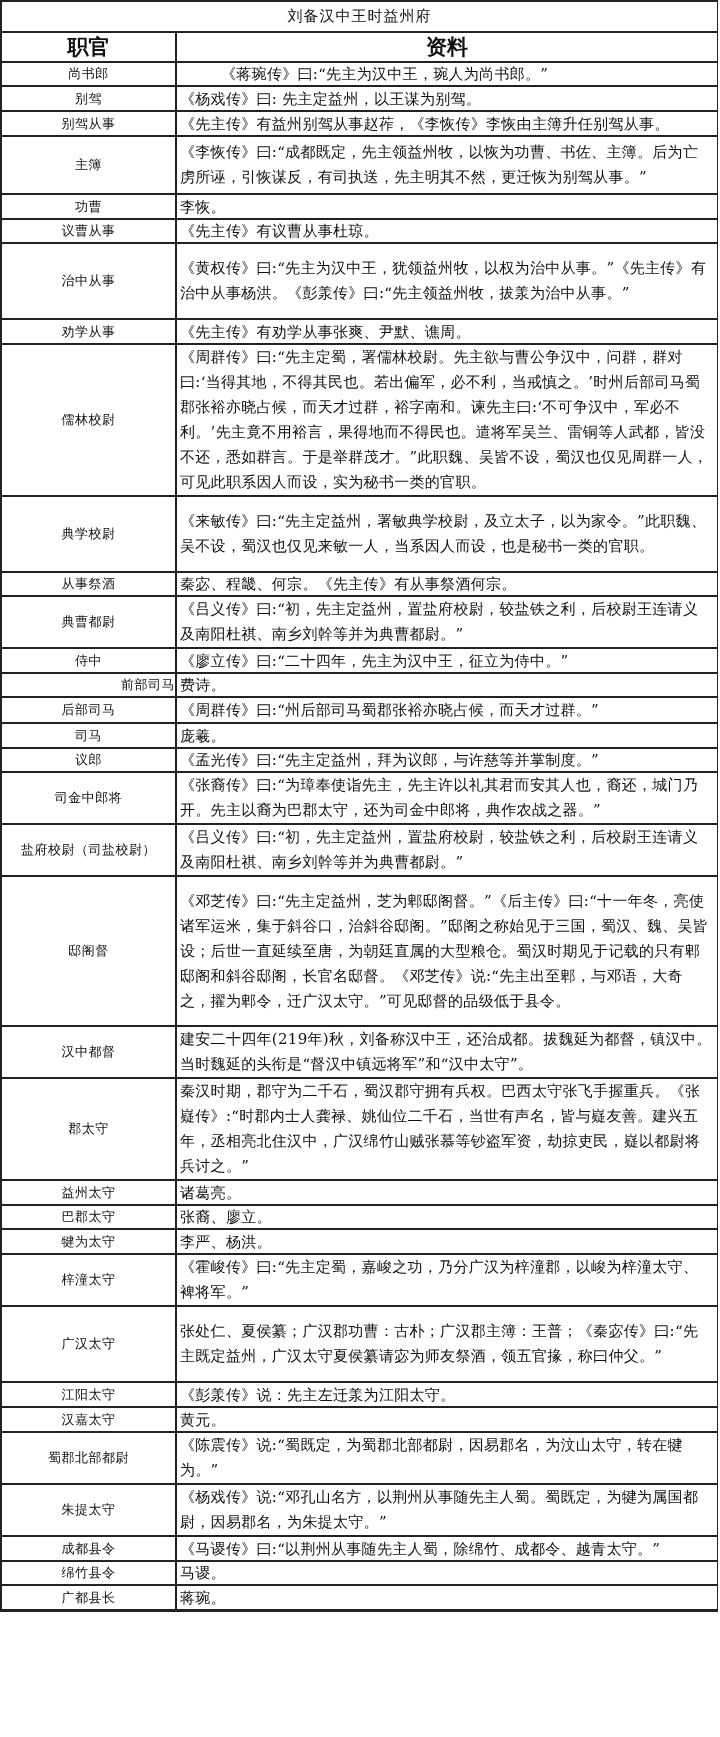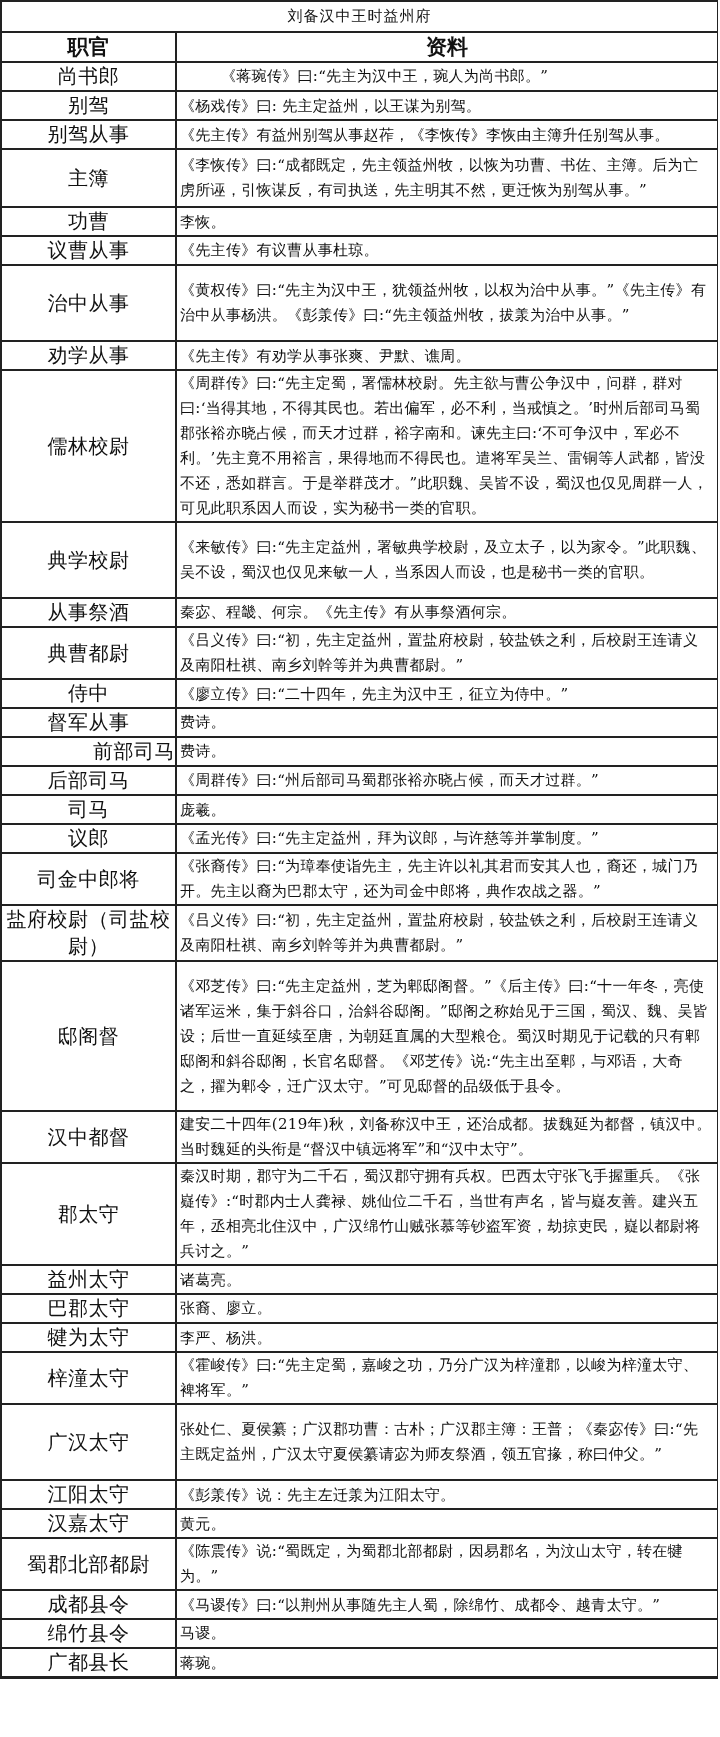--- a/index.html
+++ b/index.html
@@ -51,21 +51,21 @@
     thead th {
       height: 28px;
       font-weight: bold;
       font-size: 21px;
       text-align: center;
       border-top: none;
       border-bottom: 2px solid #222;
     }
     td.office {
       text-align: center;
-      font-size: 20px;
+      font-size: 13px;
       letter-spacing: 0.5px;
       border-right: 2px solid #222;
       margin-top: 32px;
     }
     th.office-h { border-right: 2px solid #222; }
     td.source {
       text-align: left;
       font-size: 15px;
       line-height: 25px;
       padding: 0 4px 0 3px;
@@ -138,24 +138,20 @@
         </tr>
         <tr style="height: 50px;">
           <td class="office" style="height: 49px;">典曹都尉</td>
           <td class="source" style="height: 49px;">《吕义传》曰:“初，先主定益州，置盐府校尉，较盐铁之利，后校尉王连请义及南阳杜祺、南乡刘幹等并为典曹都尉。”</td>
         </tr>
         <tr style="height: 24px;">
           <td class="office" style="height: 23px;">侍中</td>
           <td class="source" style="height: 23px; line-height: 22px;">《廖立传》曰:“二十四年，先主为汉中王，征立为侍中。”</td>
         </tr>
         <tr style="height: 23px;">
-          <td class="office" style="height: 22px;">督军从事</td>
-          <td class="source" style="height: 22px; line-height: 21px;">费诗。</td>
-        </tr>
-        <tr style="height: 23px;">
           <td class="office" style="height: 22px; text-align: right;">前部司马</td>
           <td class="source" style="height: 22px; line-height: 21px;">费诗。</td>
         </tr>
         <tr style="height: 25px;">
           <td class="office" style="height: 24px;">后部司马</td>
           <td class="source" style="height: 24px; line-height: 23px;">《周群传》曰:“州后部司马蜀郡张裕亦晓占候，而天才过群。”</td>
         </tr>
         <tr style="height: 24px;">
           <td class="office" style="height: 23px;">司马</td>
           <td class="source" style="height: 23px; line-height: 22px;">庞羲。</td>
@@ -208,20 +204,24 @@
           <td class="office" style="height: 23px;">江阳太守</td>
           <td class="source" style="height: 23px; line-height: 22px;">《彭羕传》说：先主左迁羕为江阳太守。</td>
         </tr>
         <tr style="height: 24px;">
           <td class="office" style="height: 23px;">汉嘉太守</td>
           <td class="source" style="height: 23px; line-height: 22px;">黄元。</td>
         </tr>
         <tr style="height: 50px;">
           <td class="office" style="height: 49px;">蜀郡北部都尉</td>
           <td class="source" style="height: 49px;">《陈震传》说:“蜀既定，为蜀郡北部都尉，因易郡名，为汶山太守，转在犍为。”</td>
+        </tr>
+        <tr style="height: 50px;">
+          <td class="office" style="height: 49px;">朱提太守</td>
+          <td class="source" style="height: 49px;">《杨戏传》说:“邓孔山名方，以荆州从事随先主人蜀。蜀既定，为犍为属国都尉，因易郡名，为朱提太守。”</td>
         </tr>
         <tr style="height: 24px;">
           <td class="office" style="height: 23px;">成都县令</td>
           <td class="source" style="height: 23px; line-height: 22px;">《马谡传》曰:“以荆州从事随先主人蜀，除绵竹、成都令、越青太守。”</td>
         </tr>
         <tr style="height: 23px;">
           <td class="office" style="height: 22px;">绵竹县令</td>
           <td class="source" style="height: 22px; line-height: 21px;">马谡。</td>
         </tr>
         <tr style="height: 24px;">

